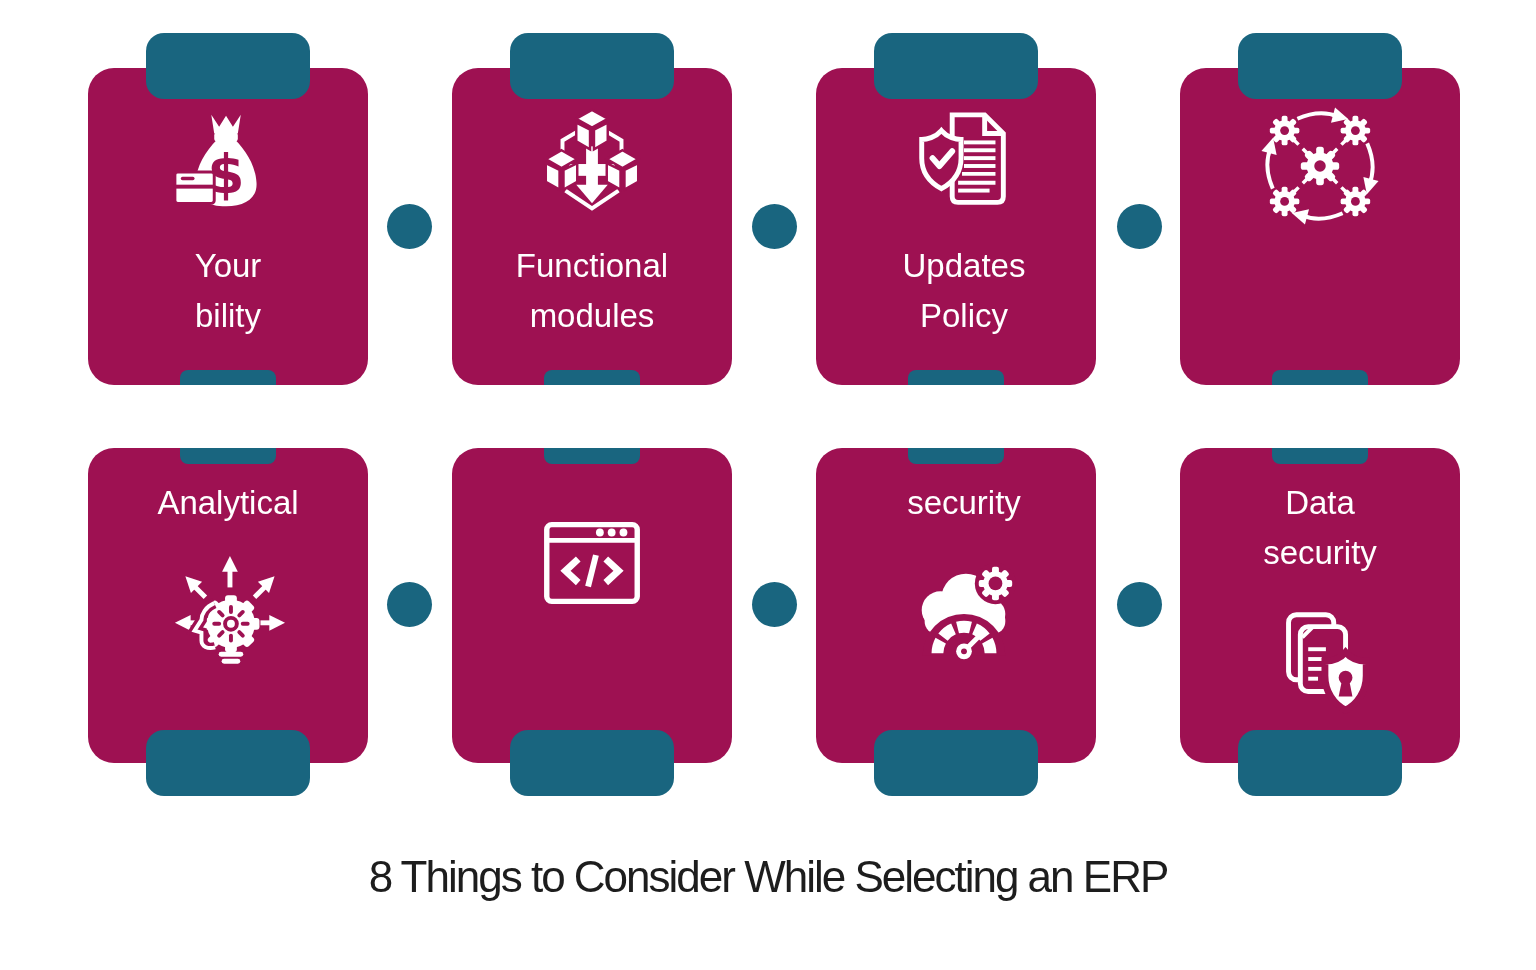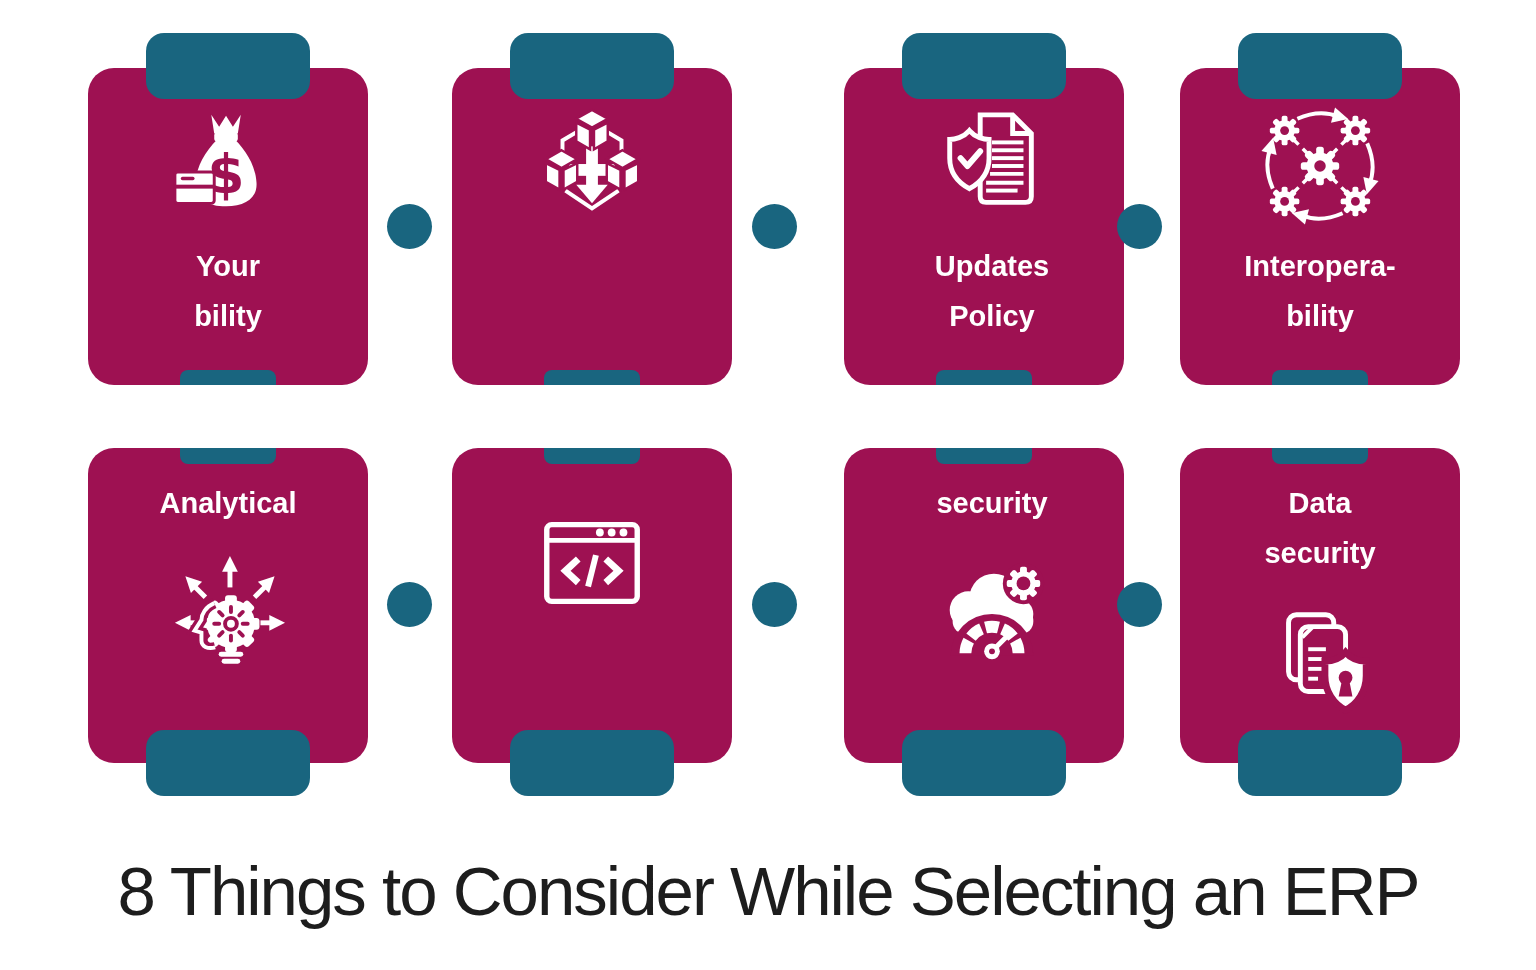--- a/index.html
+++ b/index.html
@@ -8,41 +8,41 @@
     --label-color:#FFFFFF;
     --title-color:#1D1D1D;
     --bg:#FFFFFF;
   }
   *{margin:0;padding:0;box-sizing:border-box;}
   body{background:var(--bg);font-family:"Liberation Sans",sans-serif;}
   .canvas{position:relative;width:1536px;height:970px;background:var(--bg);overflow:hidden;}
   .card{position:absolute;width:280px;background:var(--magenta);border-radius:26px;}
   .card.row1{top:68px;height:317px;}
   .card.row2{top:448px;height:315px;}
-  .c0{left:88px;} .c1{left:452px;} .c2{left:844px;padding-left:16px;} .c3{left:1180px;}
+  .c0{left:88px;} .c1{left:452px;} .c2{left:816px;padding-left:16px;} .c3{left:1180px;}
   .tab-big{position:absolute;left:50%;transform:translateX(-50%);width:164px;height:66px;
            background:var(--teal);border-radius:18px;}
   .row1 .tab-big{top:-35px;}
   .row2 .tab-big{bottom:-33px;}
   .tab-small{position:absolute;left:50%;transform:translateX(-50%);width:96px;background:var(--teal);}
   .row1 .tab-small{bottom:0;height:15px;border-radius:8px 8px 0 0;}
   .row2 .tab-small{top:0;height:16px;border-radius:0 0 8px 8px;}
   .card-inner{position:relative;width:100%;height:100%;display:flex;flex-direction:column;align-items:center;}
   .icon-wrap{display:flex;align-items:center;justify-content:center;}
   .row1 .icon-wrap{margin-top:30px;height:135px;}
   .row2 .icon-wrap{order:2;margin-top:18px;height:132px;}
-  .label{width:100%;text-align:center;color:var(--label-color);font-weight:bold;
-         font-size:29px;line-height:50px;}
+  .label{width:100%;text-align:center;color:var(--label-color);font-weight:normal;
+         font-size:33px;line-height:50px;}
   .row1 .label{margin-top:8px;}
   .row2 .label{order:1;margin-top:30px;}
   .dot{position:absolute;width:45px;height:45px;border-radius:50%;background:var(--teal);}
   .dot.r1{top:204px;} .dot.r2{top:582px;}
   .d0{left:387px;} .d1{left:752px;} .d2{left:1117px;}
   .title{position:absolute;top:852px;left:0;width:100%;text-align:center;
-         color:var(--title-color);font-size:69px;letter-spacing:-2px;font-weight:normal;}
+         color:var(--title-color);font-size:44px;letter-spacing:-2px;font-weight:normal;}
   svg .mgf{fill:var(--magenta);}
   svg text.mgt{fill:var(--magenta);font-family:"DejaVu Sans",sans-serif;}
 </style>
 </head>
 <body>
 
 <div class="canvas">
 
   <div class="card row1 c0">
     <div class="tab-big"></div>
@@ -93,20 +93,24 @@
                 <polygon points="-16,-6 -2,1 -2,21 -16,13"></polygon>
                 <polygon points="16,-6 2,1 2,21 16,13"></polygon>
             </g>
             <g transform="translate(91,63)">
               <polygon points="0,-19 16,-10 0,-1 -16,-10"></polygon>
                 <polygon points="-16,-6 -2,1 -2,21 -16,13"></polygon>
                 <polygon points="16,-6 2,1 2,21 16,13"></polygon>
             </g>
           </g>
         </svg>
+      </div>
+      <div class="label">
+        <div>Functional</div>
+        <div>modules</div>
       </div>
     </div>
   </div>
 
   <div class="card row1 c2">
     <div class="tab-big"></div>
     <div class="tab-small"></div>
     <div class="card-inner">
       <div class="icon-wrap">
         <svg viewBox="0 0 120 120" width="118" height="118">
@@ -201,24 +205,20 @@
                 <rect x="-3" y="-15" width="6" height="30" rx="2"></rect>
                 <rect x="-3" y="-15" width="6" height="30" rx="2" transform="rotate(45)"></rect>
                 <rect x="-3" y="-15" width="6" height="30" rx="2" transform="rotate(90)"></rect>
                 <rect x="-3" y="-15" width="6" height="30" rx="2" transform="rotate(135)"></rect>
                 <circle r="10.5"></circle>
               </g>
             <circle r="4.5" class="mgf"></circle>
           </g>
         </svg>
       </div>
-      <div class="label">
-        <div>Interopera-</div>
-        <div>bility</div>
-      </div>
     </div>
   </div>
 
   <div class="card row2 c0">
     <div class="tab-small"></div>
     <div class="tab-big"></div>
     <div class="card-inner">
       <div class="label">
         <div>Analytical</div>
       </div>

